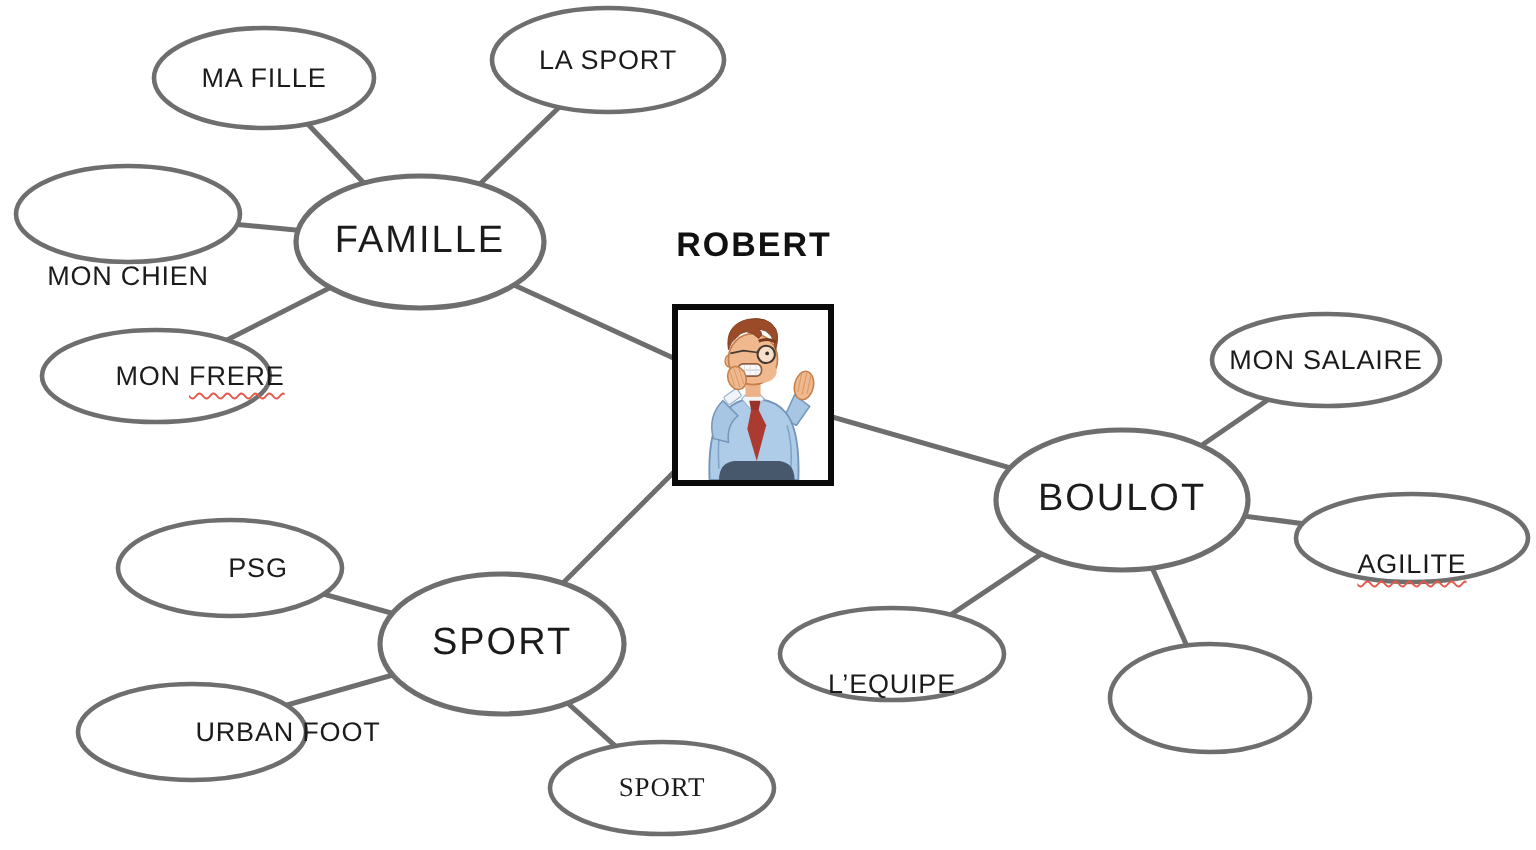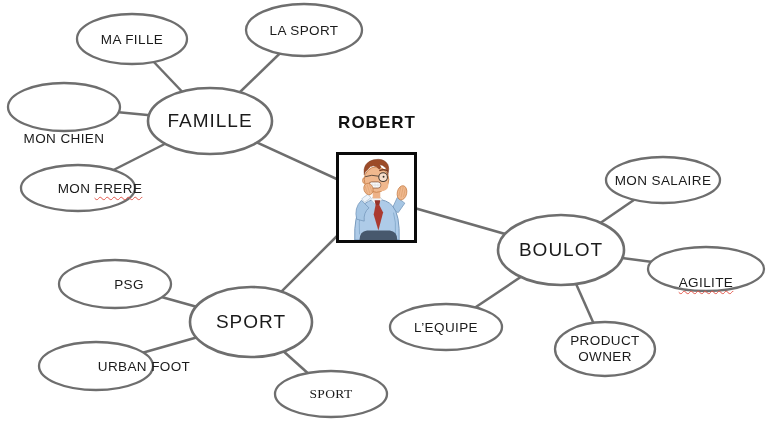--- a/index.html
+++ b/index.html
@@ -112,22 +112,21 @@
   <div class="node-label" style="left:78px; top:188px;padding-left:44px;"><span>MON </span><span class="squiggle">FRERE</span></div>
 
   <div class="node-label main" style="left:251px; top:322px;">SPORT</div>
   <div class="node-label" style="left:129px; top:284px;">PSG</div>
   <div class="node-label" style="left:96px; top:366px;margin-left:48px;">URBAN FOOT</div>
   <div class="node-label" style="left:331px; top:394px;font-family:Liberation Serif, serif;">SPORT</div>
 
   <div class="node-label" style="left:663px; top:180px;">MON SALAIRE</div>
   <div class="node-label main" style="left:561px; top:250px;">BOULOT</div>
   <div class="node-label" style="left:706px; top:269px;margin-top:13px;"><span class="squiggle">AGILITE</span></div>
-  <div class="node-label" style="left:446px; top:327px;">L’EQUIPE</div>
-  <div class="node-label wrap2" style="left:605px; top:349px;">PRODUCT OWNER</div>
+  <div class="node-label" style="left:446px; top:342px;">L’EQUIPE</div>
 
   <div class="root-title">ROBERT</div>
 
   <div class="root-box">
     <svg viewBox="0 0 78 90">
 
       <path d="M55 58 L61 45 L69 51 L62 61 Z" fill="#a6c6e4" stroke="#7396ba" stroke-width="0.8"></path>
       <g transform="rotate(12 66 40)">
         <ellipse cx="66" cy="40" rx="5" ry="7.6" fill="#f0b88e" stroke="#c67f49" stroke-width="0.8"></ellipse>
         <path d="M63.5 34 V44 M66 33 V45 M68.5 34 V44" stroke="#d89a66" stroke-width="0.6" fill="none"></path>

